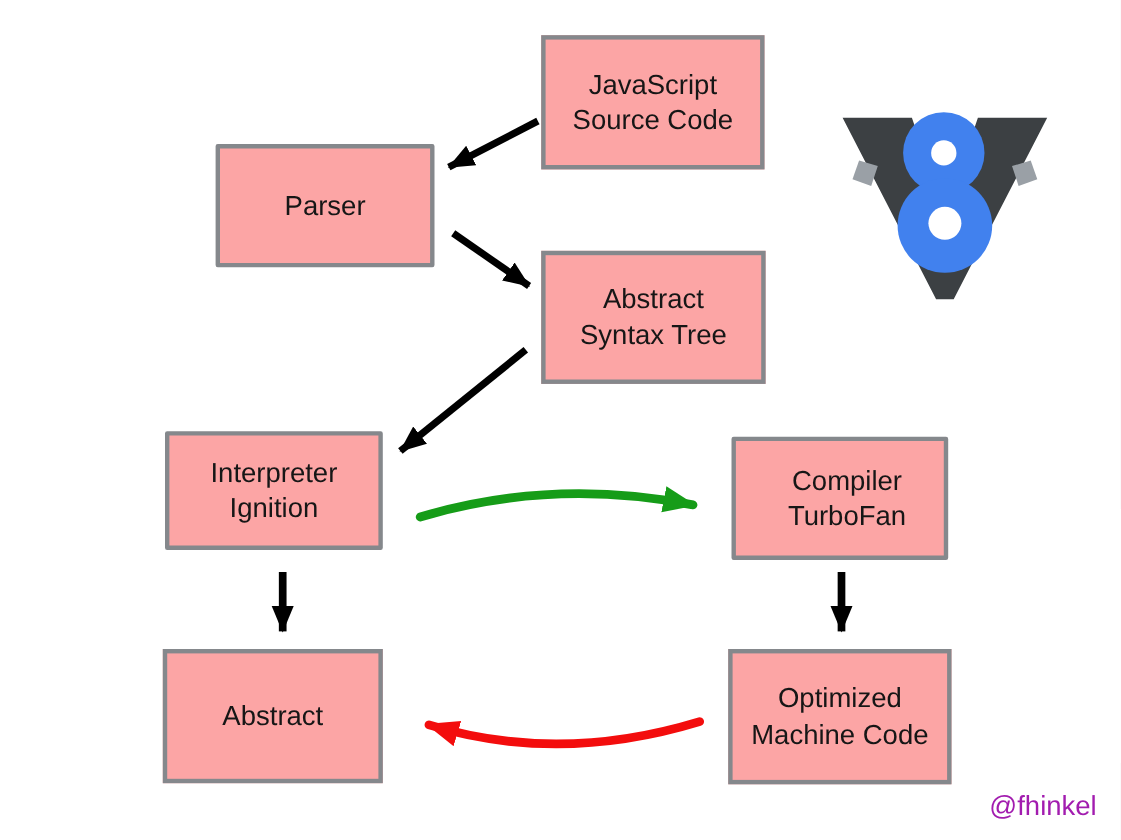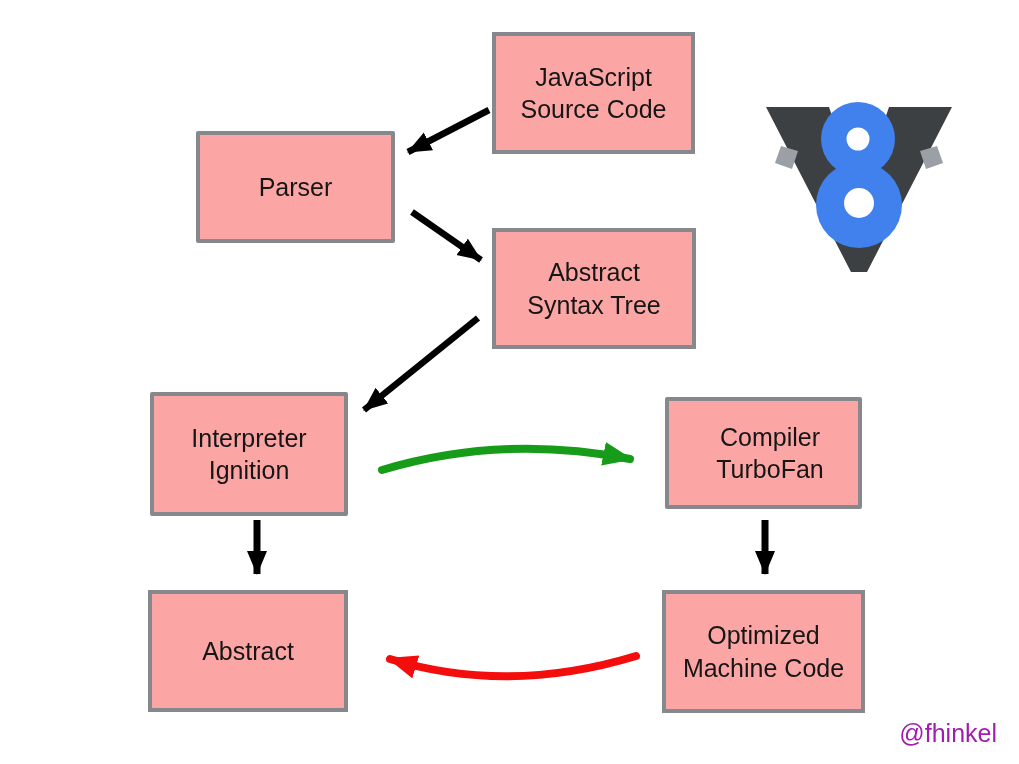--- a/index.html
+++ b/index.html
@@ -20,21 +20,21 @@
     text-align:center;
     color:#161616;
     font-size:25px;line-height:1.3;
     white-space:pre-line;
     box-sizing:border-box;
   }
   .box.rounded{border-radius:2px;}
   .box-js      {left:492px;top:32px; width:203px;height:122px;}
   .box-parser  {left:196px;top:131px;width:199px;height:112px;}
   .box-ast     {left:492px;top:228px;width:204px;height:121px;}
-  .box-interp  {left:150px;top:392px;width:198px;height:124px;}
+  .box-interp  {left:150px;top:392px;width:198px;height:108px;}
   .box-turbo   {left:665px;top:397px;width:197px;height:112px;padding-left:13px;}
   .box-byte    {left:148px;top:590px;width:200px;height:122px;}
   .box-opt     {left:662px;top:590px;width:203px;height:123px;}
   .v8-logo{position:absolute;left:763px;top:95px;width:194px;height:182px;}
   .google-logo{
     position:absolute;left:14px;top:716px;
     font-size:30px;font-weight:600;letter-spacing:-0.5px;
   }
   .handle{
     position:absolute;right:22px;top:719px;

